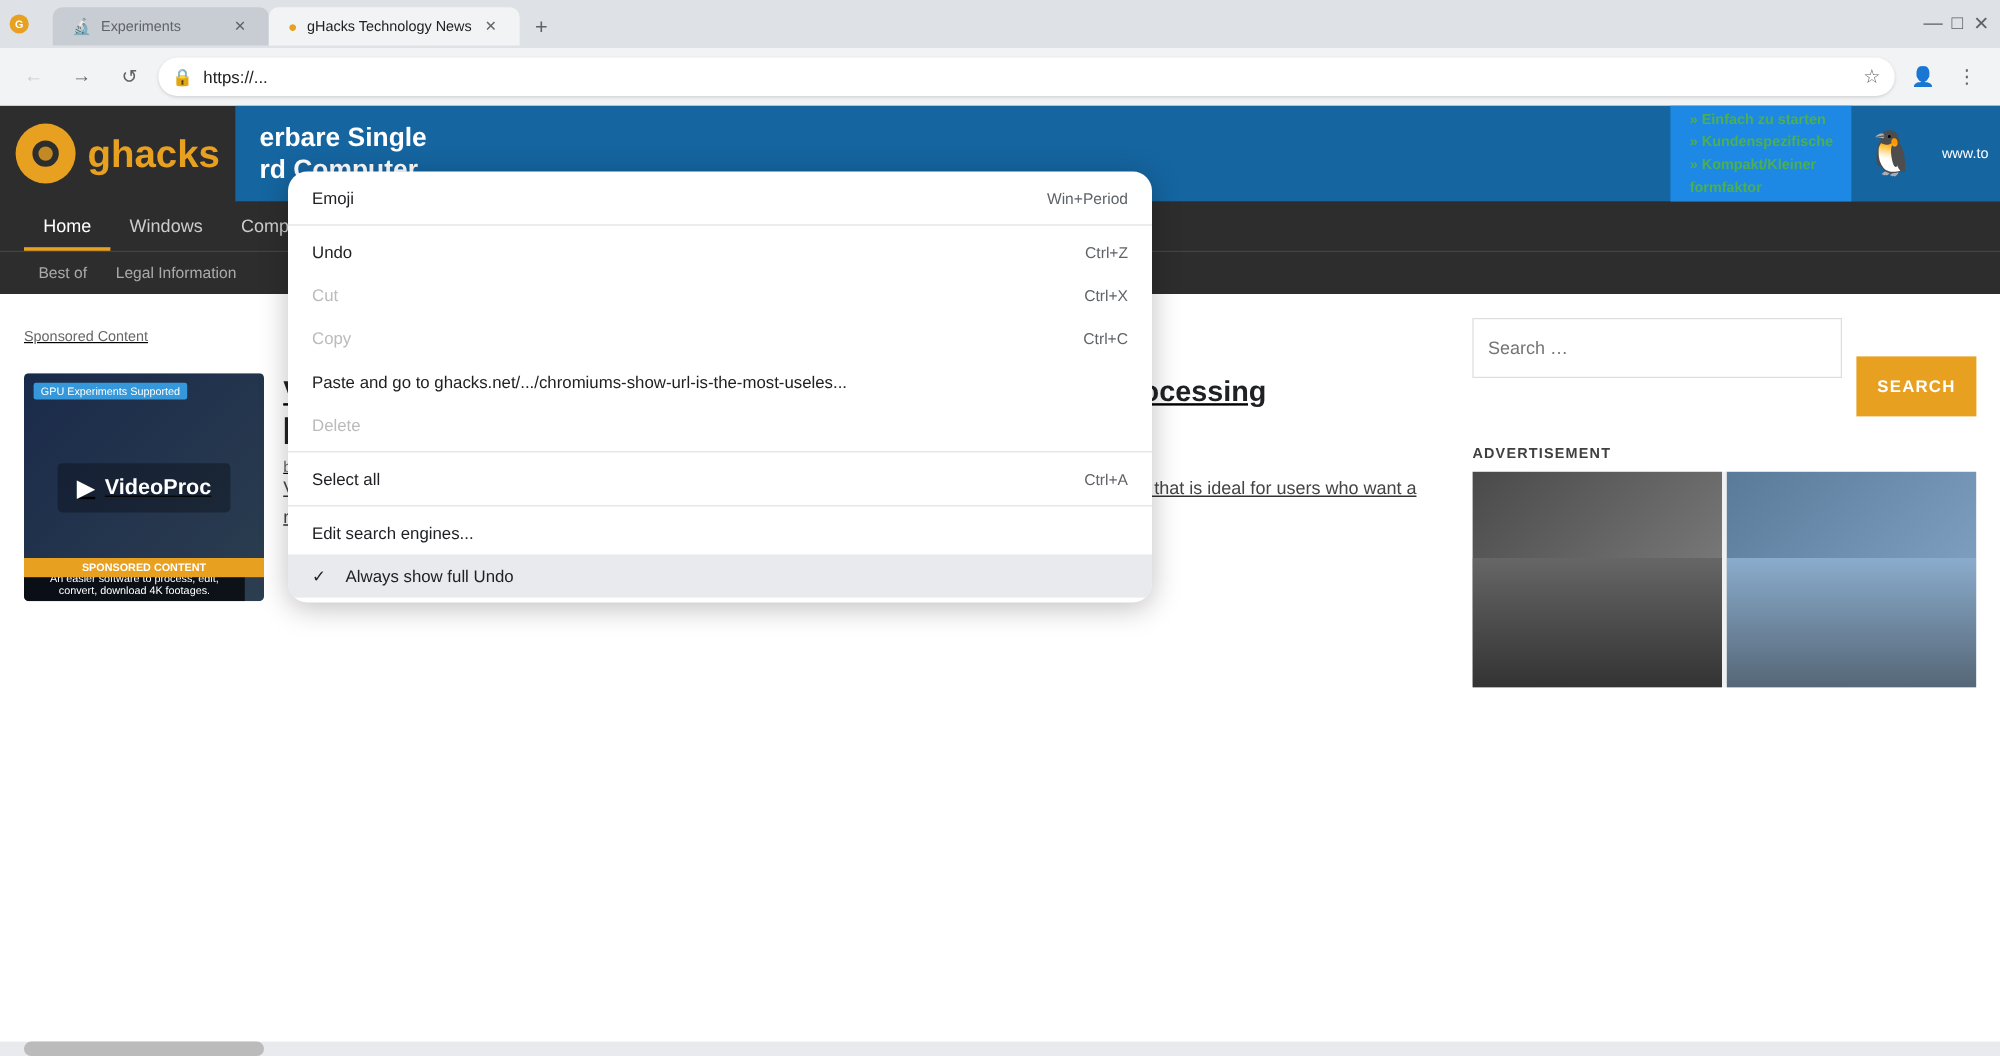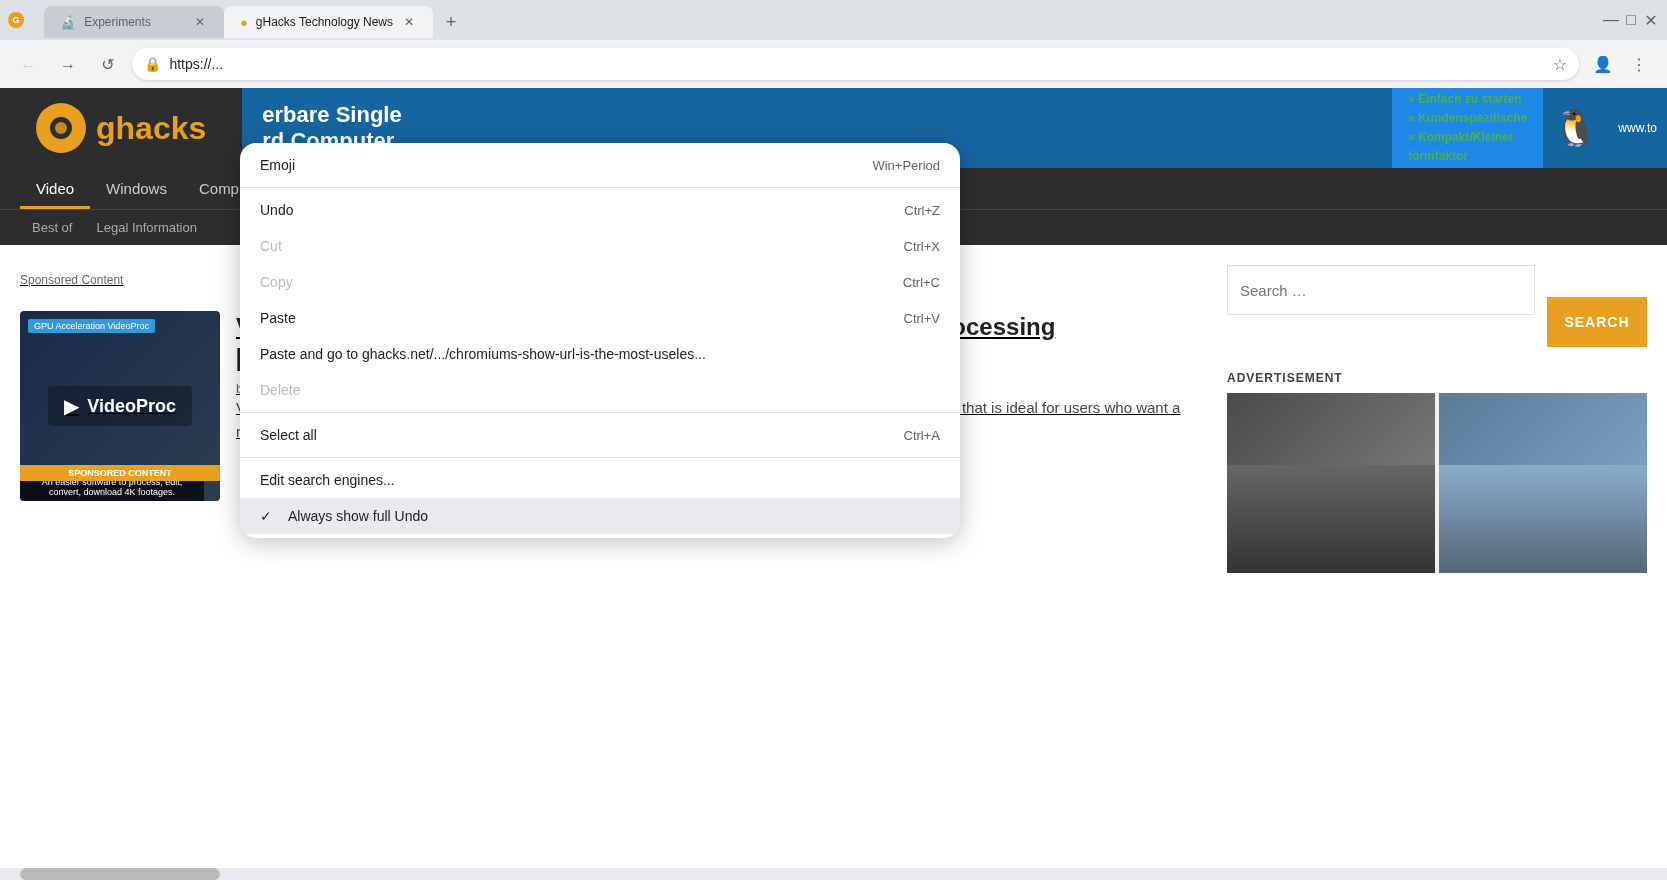--- a/index.html
+++ b/index.html
@@ -128,21 +128,21 @@
     <div class="toolbar-right">
       <div class="nav-btn">👤</div>
       <div class="nav-btn">⋮</div>
     </div>
   </div>
 
   <div class="page-content">
 
     <div class="site-header">
       <div style="display:flex; align-items:center;">
-        <div style="display:flex; align-items:center; gap:10px; padding: 10px 36px;">
+        <div style="display:flex; align-items:center; gap:10px; padding: 10px 13px;">
           <div class="logo-icon">
             <svg width="30" height="30" viewBox="0 0 30 30">
               <circle cx="15" cy="15" r="12" fill="#2d2d2d" stroke="#e8a020" stroke-width="2"></circle>
               <circle cx="15" cy="15" r="6" fill="#e8a020" opacity="0.8"></circle>
             </svg>
           </div>
           <span class="logo-text">ghacks</span>
         </div>
 
         <div style="flex:1; overflow:hidden; height:80px;">
@@ -161,21 +161,21 @@
               <span style="font-size:36px;">🐧</span>
             </div>
             <div style="background:#1565a0; padding:10px; color:white; font-size:12px; height:80px; display:flex; align-items:center;">
               <span>www.to</span>
             </div>
           </div>
         </div>
       </div>
 
       <div class="site-nav">
-        <div class="nav-item active">Video</div>
+        <div class="nav-item active">Home</div>
         <div class="nav-item">Windows</div>
         <div class="nav-item">Computing</div>
         <div class="nav-item">Companies</div>
         <div class="nav-item">Email</div>
         <div class="nav-item">Misc</div>
         <div class="nav-item">Deals</div>
       </div>
 
       <div class="site-subnav">
         <div class="subnav-item">Best of</div>
@@ -184,21 +184,21 @@
     </div>
 
     <div class="main-area">
 
       <div class="content-column">
         <div class="sponsored-label">Sponsored Content</div>
         <div class="article-card">
 
           <div class="article-thumb">
             <div class="thumb-inner">
-              <div style="position:absolute; top:8px; left:8px; background:#3498db; color:white; font-size:9px; padding:2px 6px; border-radius:2px;">GPU Acceleration VideoProc</div>
+              <div style="position:absolute; top:8px; left:8px; background:#3498db; color:white; font-size:9px; padding:2px 6px; border-radius:2px;">GPU Experiments Supported</div>
               <div style="background:rgba(0,0,0,0.3); color:white; padding:8px 16px; border-radius:4px; display:flex; align-items:center; gap:8px;">
                 <span style="font-size:20px;">▶</span>
                 <span style="font-size:18px; font-weight:bold;">VideoProc</span>
               </div>
               <div style="position:absolute; bottom:0; left:0; right:16px; background:rgba(0,0,0,0.7); color:white; font-size:9px; padding:4px 8px; text-align:center;">An easier software to process, edit, convert, download 4K footages.</div>
               <div style="position:absolute; bottom:20px; left:0; right:0; background:#e8a020; color:white; font-size:9px; padding:3px 0; text-align:center; font-weight:bold;">SPONSORED CONTENT</div>
             </div>
           </div>
 
           <div>
@@ -245,24 +245,20 @@
         <div class="menu-item disabled">
           <span>Cut</span>
           <span class="shortcut">Ctrl+X</span>
         </div>
 
         <div class="menu-item disabled">
           <span>Copy</span>
           <span class="shortcut">Ctrl+C</span>
         </div>
 
-        <div class="menu-item">
-          <span>Paste</span>
-          <span class="shortcut">Ctrl+V</span>
-        </div>
 
         <div class="menu-item">
           <span>Paste and go to ghacks.net/.../chromiums-show-url-is-the-most-useles...</span>
           <span class="shortcut"></span>
         </div>
 
         <div class="menu-item disabled">
           <span>Delete</span>
           <span class="shortcut"></span>
         </div>

